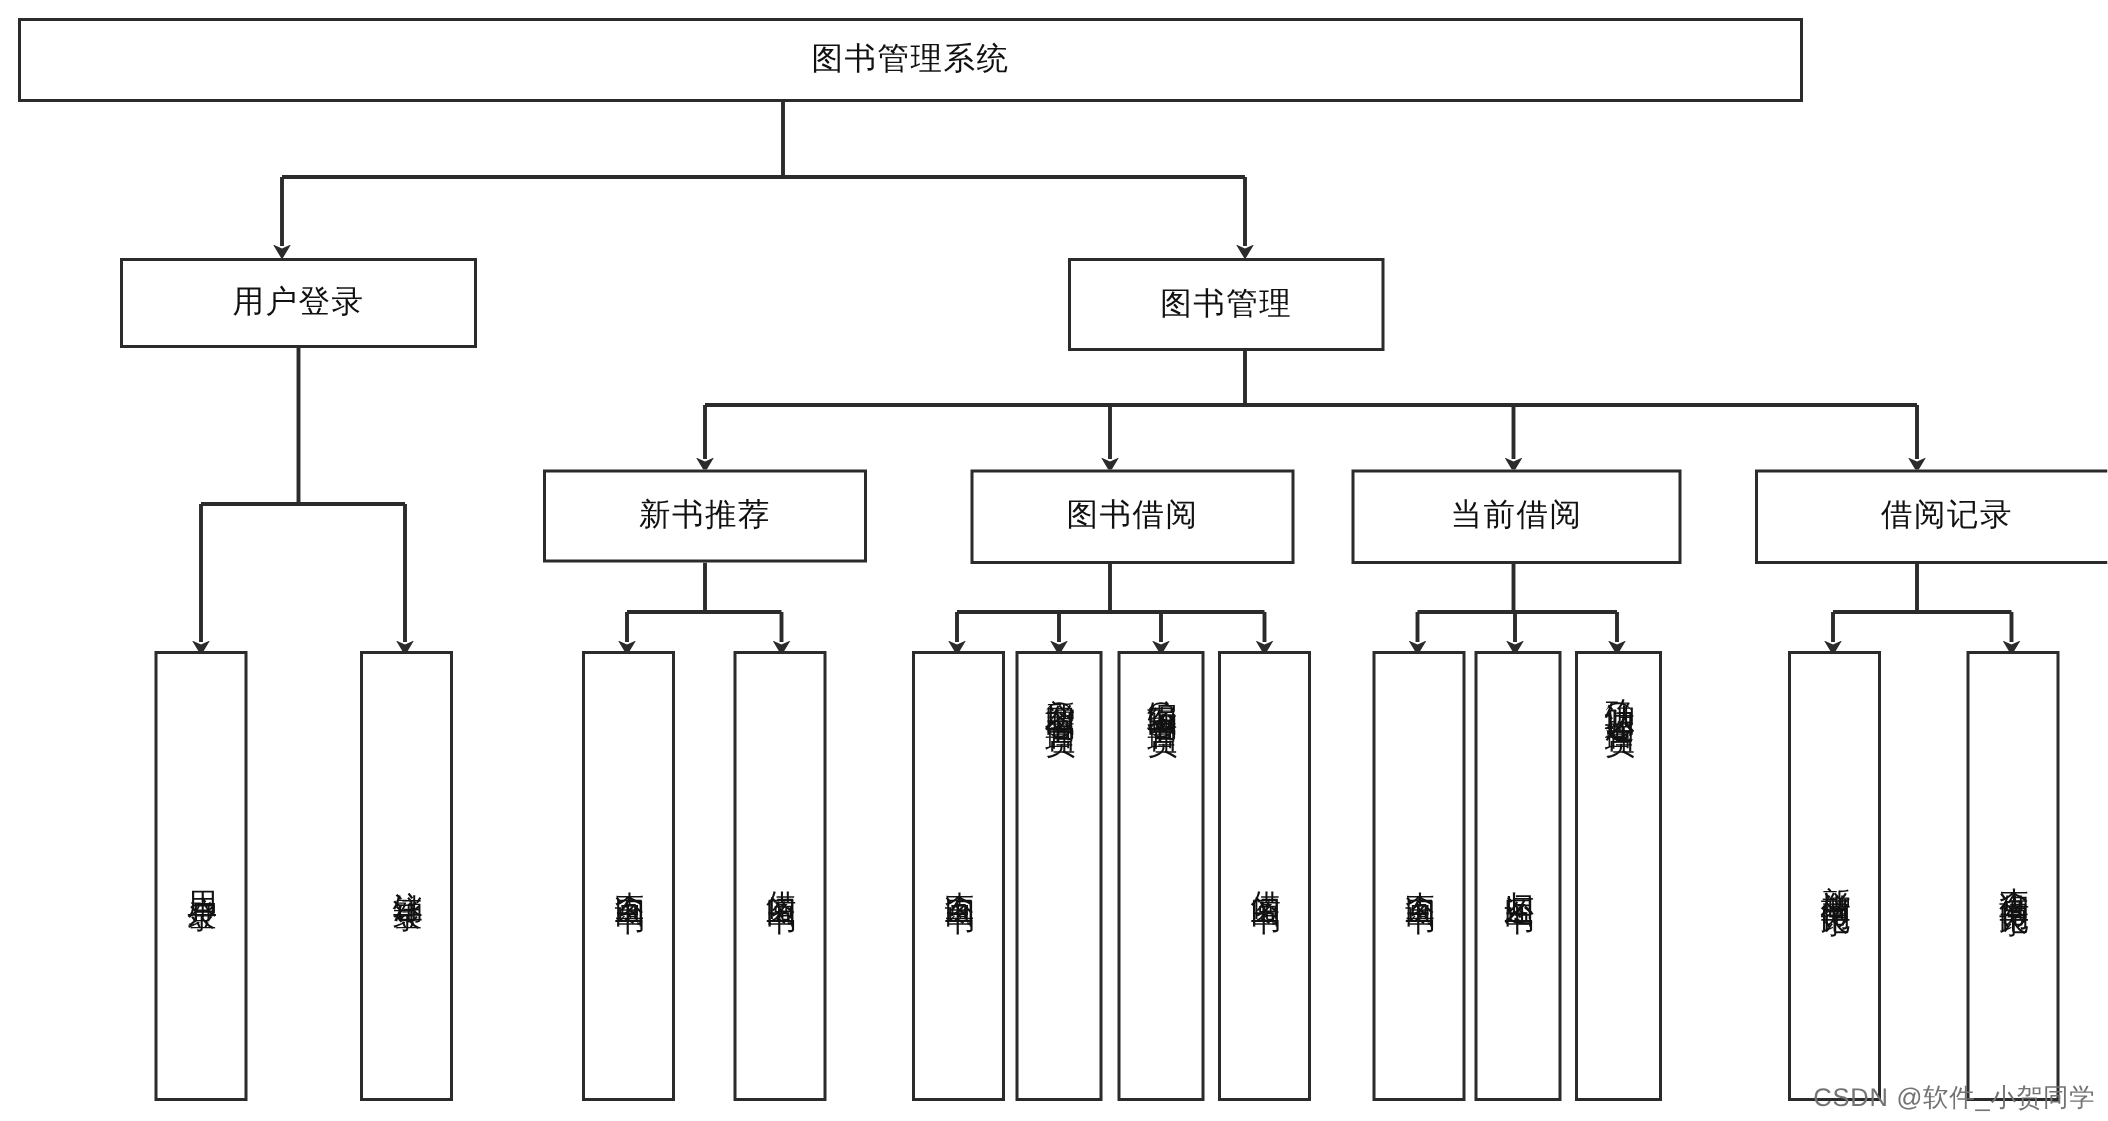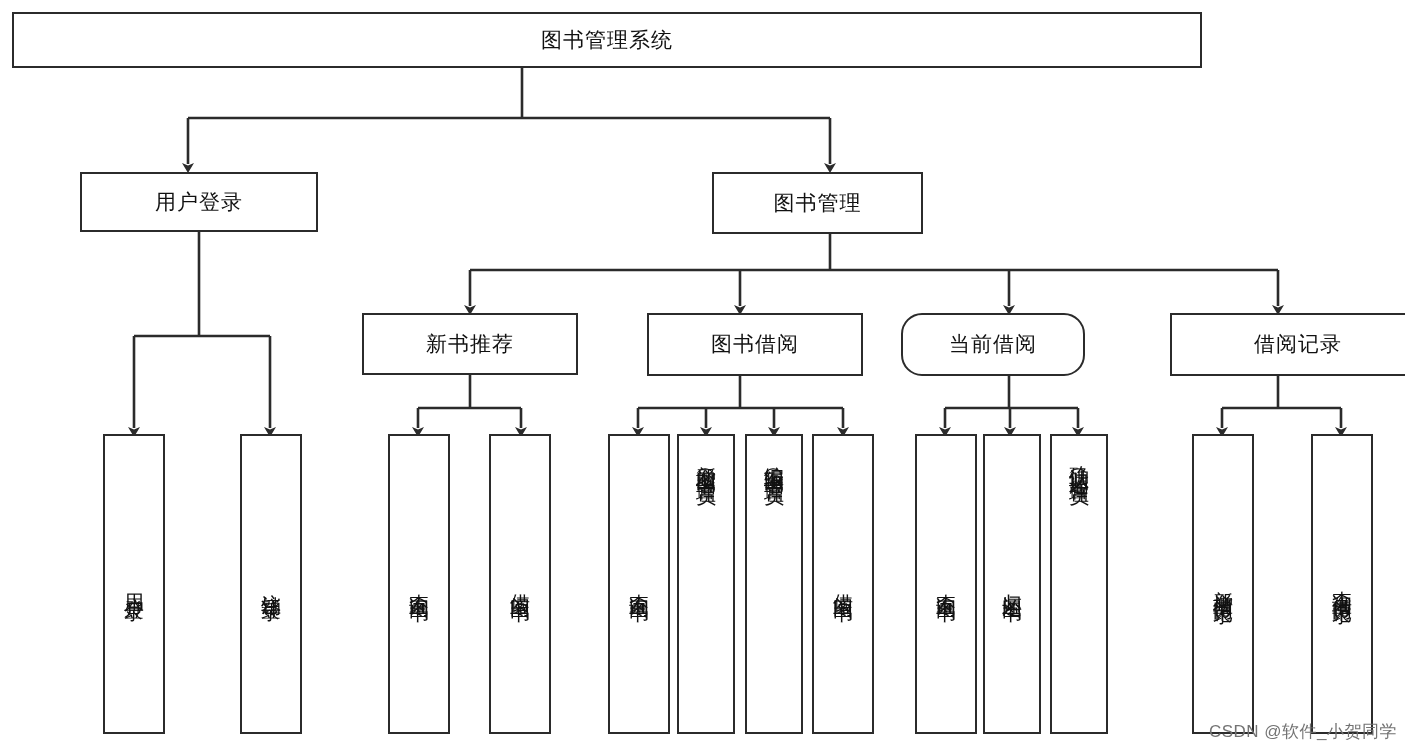--- a/index.html
+++ b/index.html
@@ -136,21 +136,21 @@
   <div class="node" style="left:712px; top:172px; width:211px; height:62px;">
     <span class="label">图书管理</span>
   </div>
 
   <div class="node" style="left:362px; top:313px; width:216px; height:62px;">
     <span class="label">新书推荐</span>
   </div>
   <div class="node" style="left:632px; top:313px; width:216px; height:63px;margin-left:15px;">
     <span class="label">图书借阅</span>
   </div>
-  <div class="node" style="left:901px; top:313px; width:184px; height:63px;border-radius:21px;">
+  <div class="node" style="left:901px; top:313px; width:220px; height:63px;">
     <span class="label">当前借阅</span>
   </div>
   <div class="node" style="left:1170px; top:313px; width:256px; height:63px;">
     <span class="label">借阅记录</span>
   </div>
 
   <div class="node leaf centered" style="left:103px; top:434px; width:62px; height:300px;">
     <span class="label">用户登录</span>
   </div>
   <div class="node leaf centered" style="left:240px; top:434px; width:62px; height:300px;">

